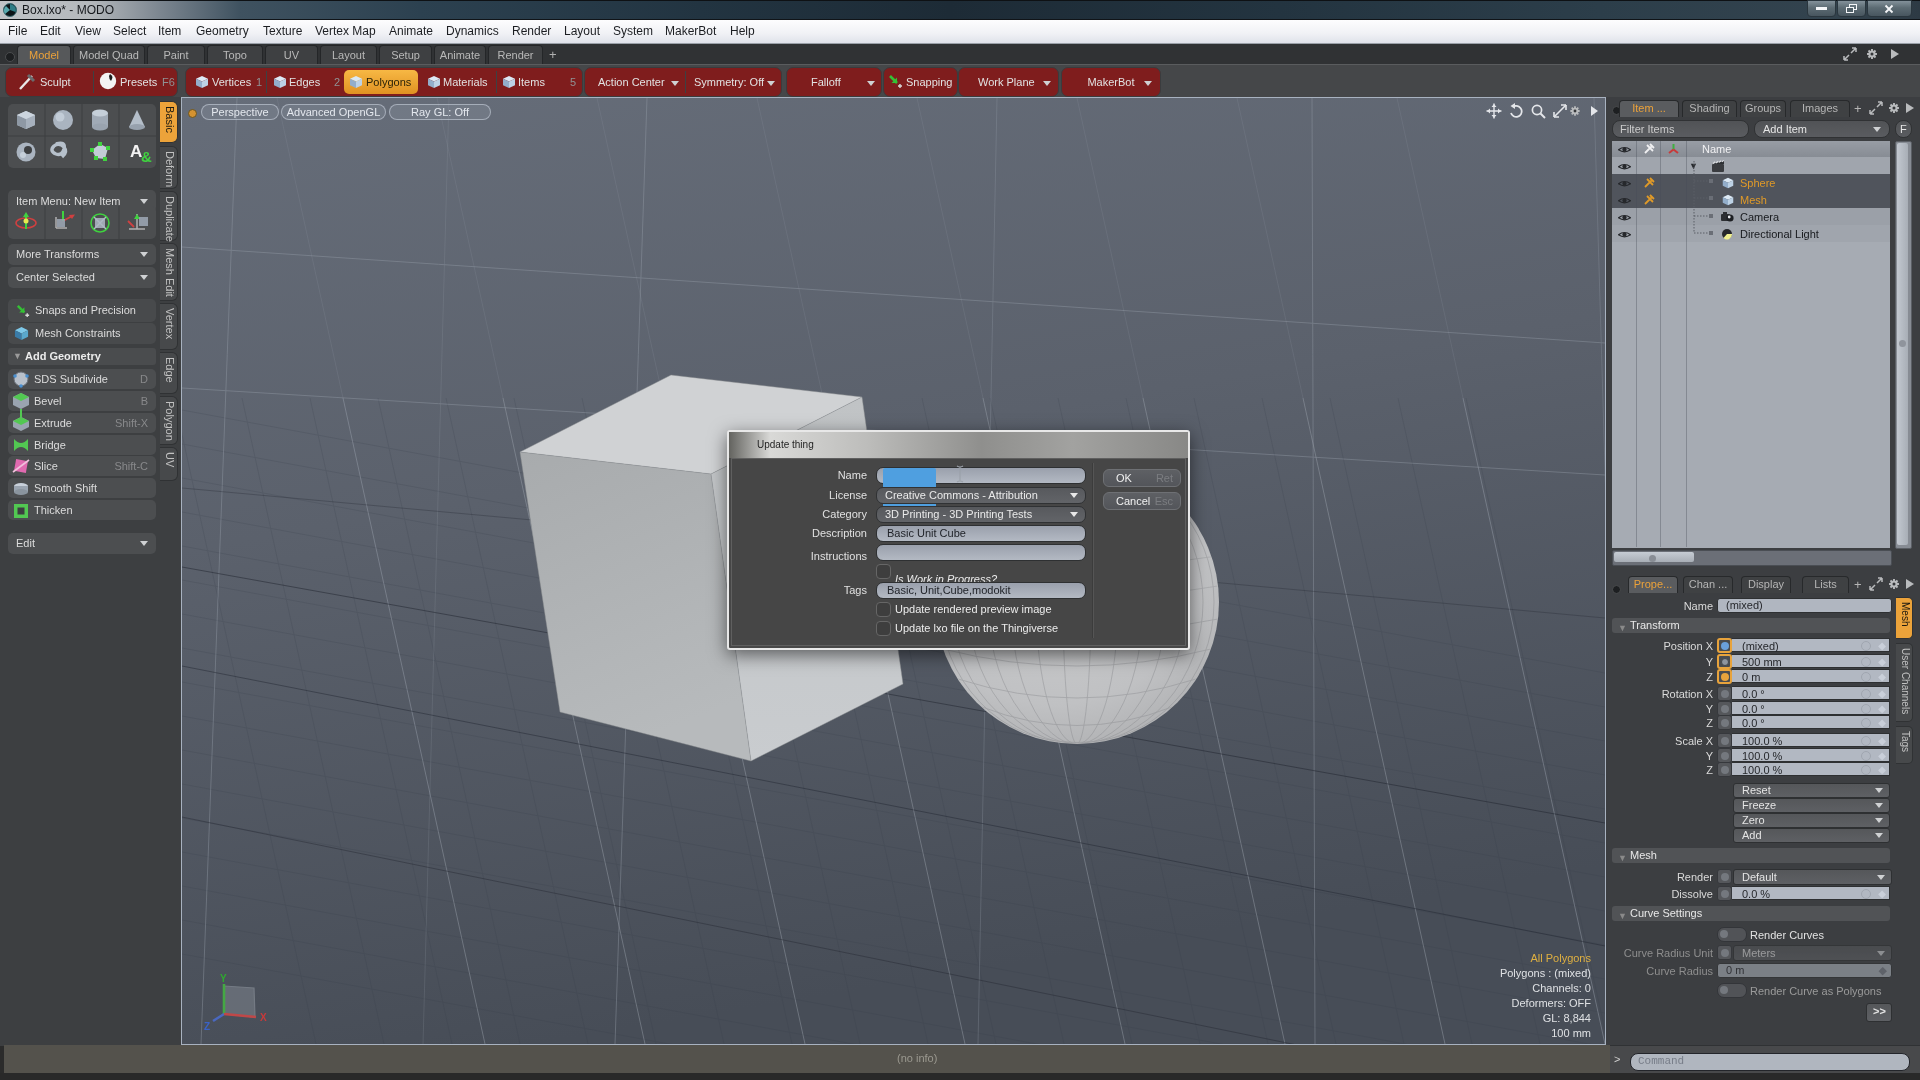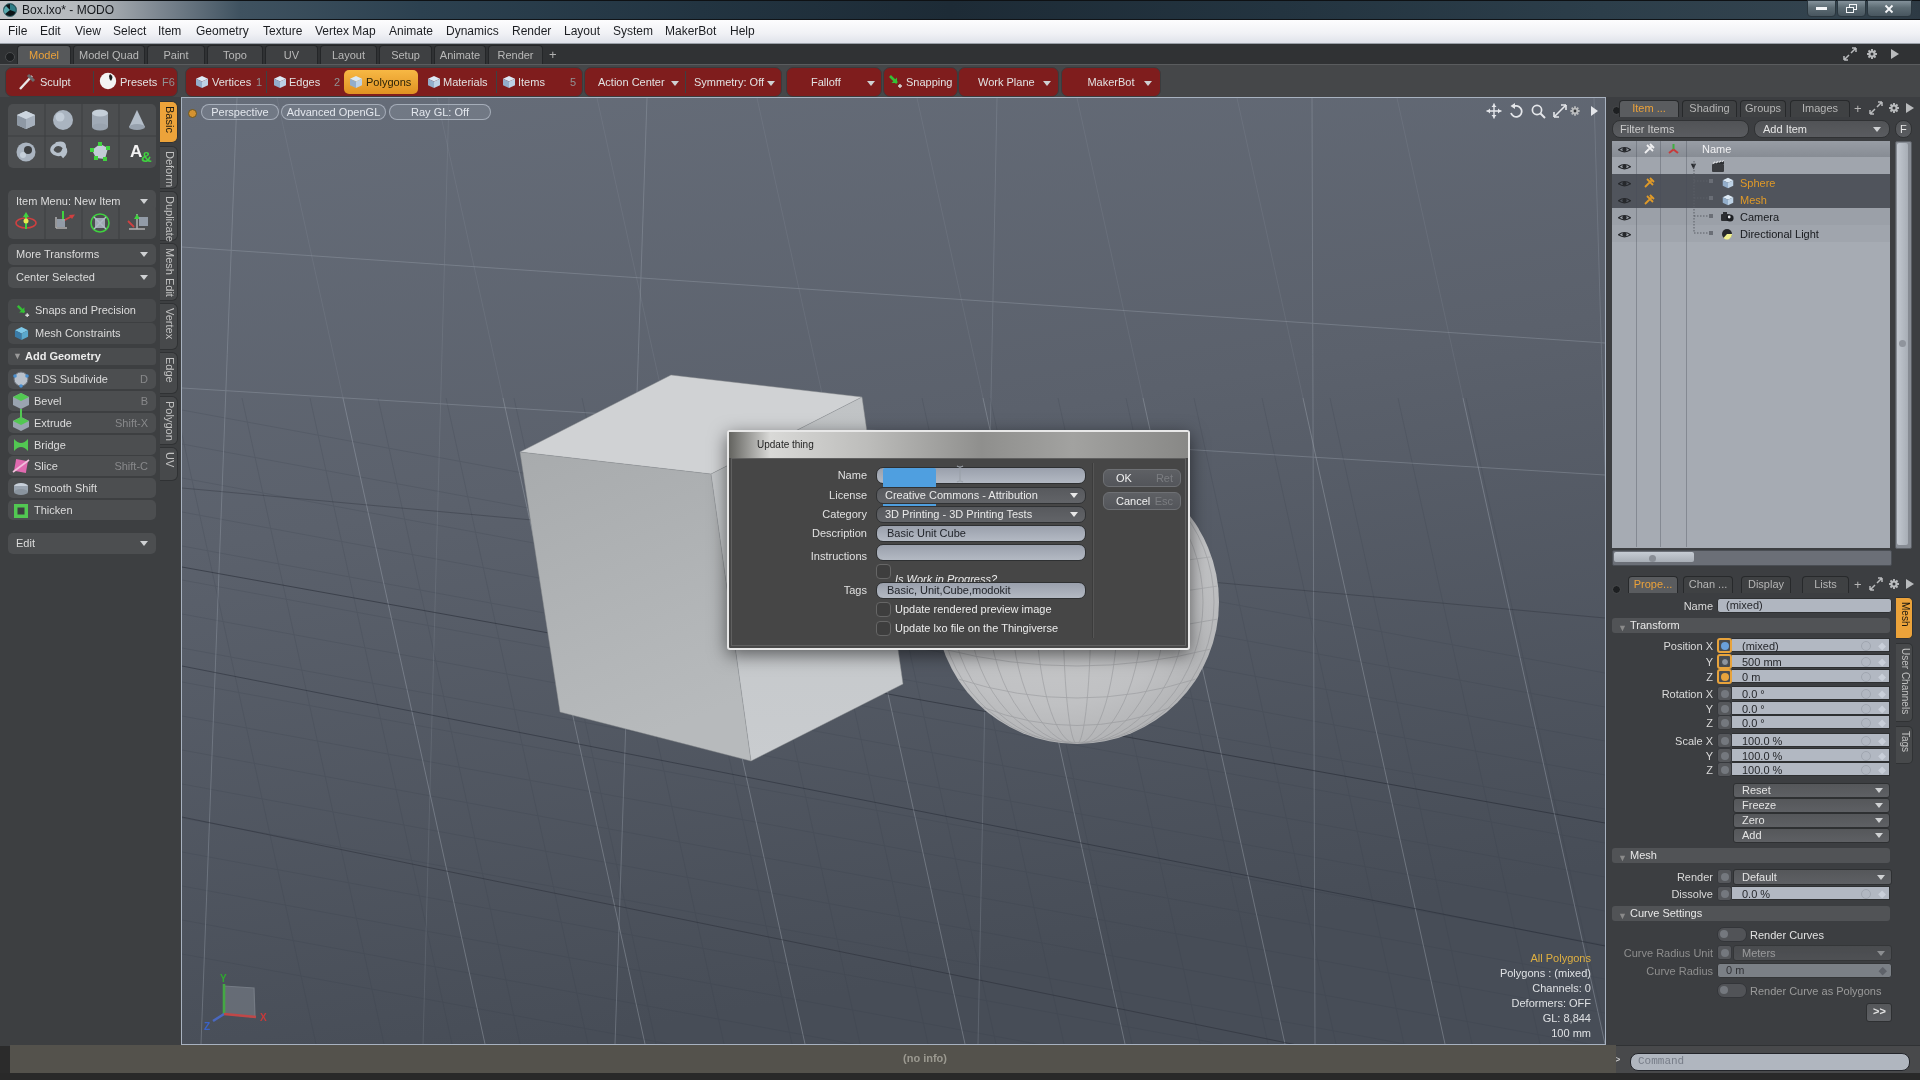--- a/index.html
+++ b/index.html
@@ -90,21 +90,21 @@
   .vrow .pval::before{content:"";position:absolute;right:18px;top:2px;width:8px;height:8px;
     border-radius:50%;border:1.5px solid #a0a6b0;}
   .ptogpill{position:absolute;width:28px;height:13px;border-radius:7px;background:#515357;
     border:1px solid #333539;}
   .plabel.dim{color:#8e8e8e;}
   .stab{position:absolute;left:290px;width:16px;background:#47494b;border:1px solid #303234;
     border-left:none;border-radius:0 5px 5px 0;color:#c2c2c2;}
   .stab span{position:absolute;left:1px;top:4px;width:14px;font-size:10px;writing-mode:vertical-rl;}
   .stab.act{background:#eca33a;color:#1e1a10;}
   
-  #bottombar{left:10px;top:1045px;width:1606px;height:28px;background:#54524c;font-weight:bold;}
+  #bottombar{left:4px;top:1045px;width:1606px;height:28px;background:#54524c;}
   #bottomedge{left:0;top:1073px;width:1920px;height:7px;background:#292929;}
   
   #dialog{left:727px;top:430px;width:459px;height:216px;background:#474747;
     border:2px solid #e8e8e8;border-radius:3px;box-shadow:0 5px 18px rgba(0,0,0,0.55);}
   #dlgtitle{position:absolute;left:0;top:0;width:100%;height:26px;
     background:linear-gradient(to right,#63635f,#d9d9d7 9%,#bdbdbb 30%,#8f8f8d 55%,#a2a2a0 75%,#888886 100%);}
   #dlgtitle span{position:absolute;left:15px;top:7px;font-size:10px;color:#1f1f1f;margin-left:13px;}
   #dlgbody{position:absolute;left:2px;top:26px;right:2px;bottom:2px;background:#464646;
     border:1px solid #5f5f5f;}
   .dlabel{position:absolute;font-size:11px;color:#e0e0e0;text-align:right;right:318px;}

